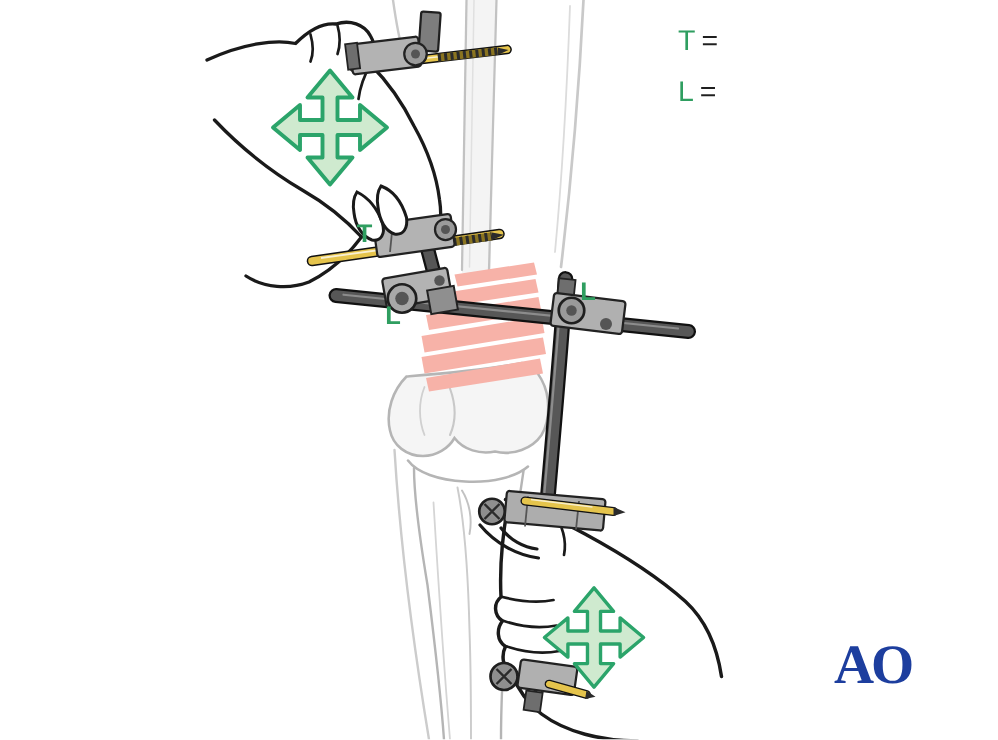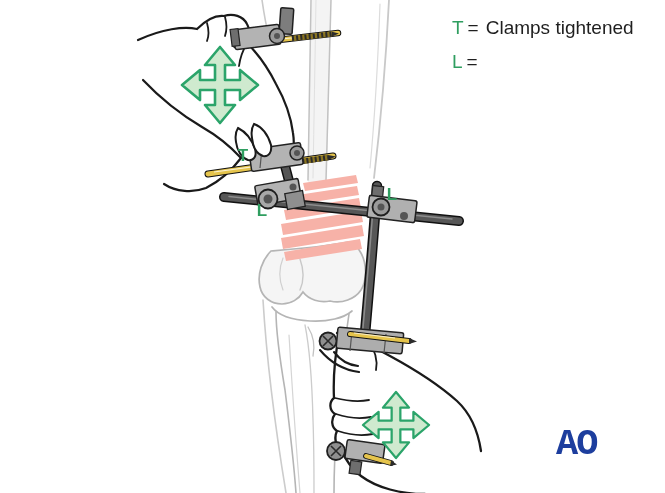--- a/index.html
+++ b/index.html
@@ -5,21 +5,21 @@
   html,body{margin:0;padding:0;background:#fff;}
   .canvas{position:relative;width:665px;height:493px;background:#ffffff;overflow:hidden;
           font-family:"Liberation Sans",sans-serif;}
   .illustration{position:absolute;left:0;top:0;}
   
   .legend{position:absolute;left:452px;top:17px;font-size:19px;color:#1f1f1f;}
   .legend-row{display:flex;align-items:baseline;height:22px;margin-bottom:12px;white-space:nowrap;}
   .legend-sym{color:#2f9e60;}
   .legend-eq{margin:0 7px 0 4px;}
   
-  .ao-logo{position:absolute;left:556px;top:424px;font-family:Liberation Mono, monospace;
+  .ao-logo{position:absolute;left:556px;top:424px;font-family:Liberation Serif, serif;
            font-weight:bold;font-size:37px;line-height:1.1;color:#1d3e9e;letter-spacing:-2px;}
   
   .fig-label{font-family:"Liberation Sans",sans-serif;font-weight:bold;font-size:17px;}
 </style>
 </head>
 <body>
 
 <div class="canvas">
 
   <svg class="illustration" width="665" height="493" viewBox="0 0 665 493">
@@ -184,21 +184,20 @@
       <text x="243" y="161" text-anchor="middle" class="fig-label" fill="#2f9e60">T</text>
       <text x="262" y="216" text-anchor="middle" class="fig-label" fill="#2f9e60">L</text>
       <text x="392" y="200" text-anchor="middle" class="fig-label" fill="#2f9e60">L</text>
     </g>
   </svg>
 
   <div class="legend">
     <div class="legend-row">
       <span class="legend-sym">T</span>
       <span class="legend-eq">=</span>
-      <span class="legend-label">Clamps tightened</span>
     </div>
     <div class="legend-row">
       <span class="legend-sym">L</span>
       <span class="legend-eq">=</span>
     </div>
   </div>
 
   <div class="ao-logo">AO</div>
 
 </div>

